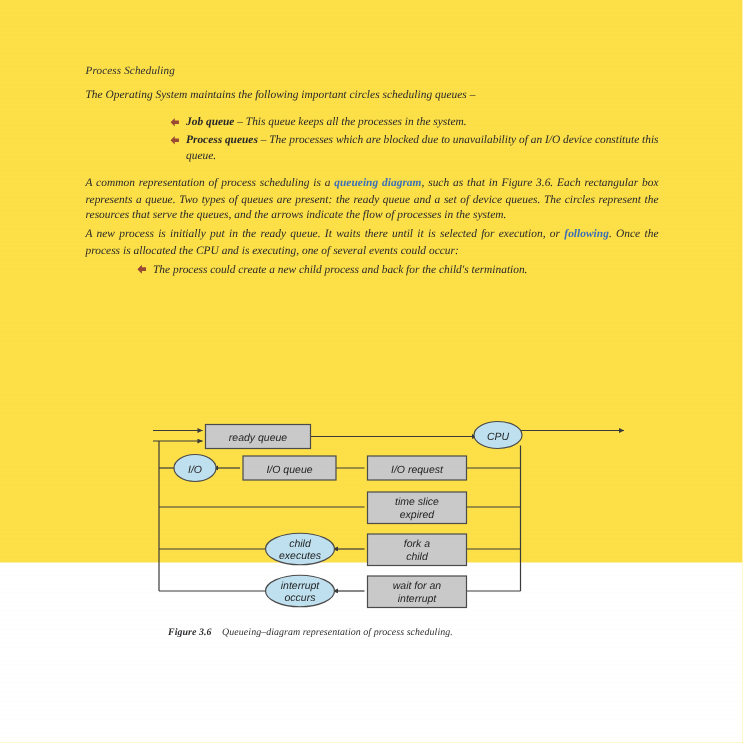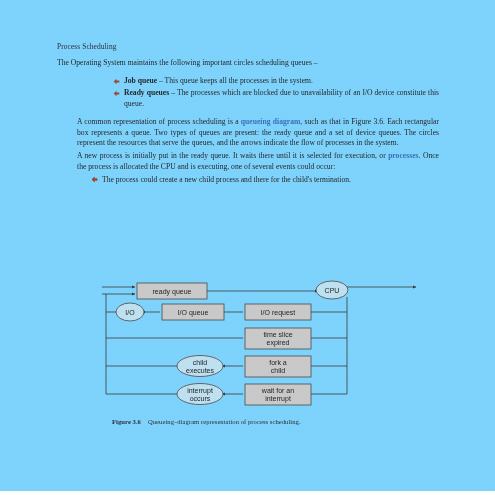--- a/index.html
+++ b/index.html
@@ -12,22 +12,23 @@
     height: 495px;
     overflow: hidden;
     font-family: "Liberation Serif", serif;
     color: #2b2b2b;
     position: relative;
   }
   .page {
     position: absolute;
     left: 0; top: 0;
     width: 495px;
-    height: 491px;
-    background: #7dd3fc;
+    height: 375px;
+    background: #fde047;
+    font-style: italic;
   }
   .content {
     position: absolute;
     left: 57px;
     top: 42px;
     width: 382px;
   }
   .heading {
     font-size: 7.4px;
     line-height: 1.25;
@@ -36,21 +37,21 @@
     letter-spacing: 0.1px;
   }
   p.para {
     font-size: 7.6px;
     line-height: 1.42;
     margin: 0 0 7px 0;
     text-align: justify;
     color: #262629;
     letter-spacing: 0.02px;
   }
-  p.para.tight { margin-bottom: 2px; margin-left: 20px; }
+  p.para.tight { margin-bottom: 2px; }
   .blue {
     color: #3b6fb6;
     font-weight: bold;
   }
   ul.bullets {
     list-style: none;
     margin: 0 0 7px 0;
     padding: 0 0 0 56px;
   }
   ul.bullets.inner {
@@ -126,42 +127,42 @@
           <svg width="7" height="7" viewBox="0 0 10 10">
               <path d="M1 5 L5 1 L5 3.4 L9 3.4 L9 6.6 L5 6.6 L5 9 Z" fill="#9a4a33"></path>
             </svg>
         </span><b>Job queue</b><span> – </span><span>This queue keeps all the processes in the system.</span>
       </li>
       <li>
         <span class="bullet-icon">
           <svg width="7" height="7" viewBox="0 0 10 10">
               <path d="M1 5 L5 1 L5 3.4 L9 3.4 L9 6.6 L5 6.6 L5 9 Z" fill="#9a4a33"></path>
             </svg>
-        </span><b>Ready queues</b><span> – </span><span>The processes which are blocked due to unavailability of an I/O device constitute this queue.</span>
+        </span><b>Process queues</b><span> – </span><span>The processes which are blocked due to unavailability of an I/O device constitute this queue.</span>
       </li>
     </ul>
 
     <p class="para tight"><span>A common representation of process scheduling is a </span><span class="blue">queueing diagram</span><span>, such as that in Figure 3.6. Each rectangular box represents a queue. Two types of queues are present: the ready queue and a set of device queues. The circles represent the resources that serve the queues, and the arrows indicate the flow of processes in the system.</span></p>
 
-    <p class="para tight"><span>A new process is initially put in the ready queue. It waits there until it is selected for execution, or </span><span class="blue">processes</span><span>. Once the process is allocated the CPU and is executing, one of several events could occur:</span></p>
+    <p class="para tight"><span>A new process is initially put in the ready queue. It waits there until it is selected for execution, or </span><span class="blue">following</span><span>. Once the process is allocated the CPU and is executing, one of several events could occur:</span></p>
 
     <ul class="bullets inner">
       <li>
         <span class="bullet-icon">
           <svg width="7" height="7" viewBox="0 0 10 10">
               <path d="M1 5 L5 1 L5 3.4 L9 3.4 L9 6.6 L5 6.6 L5 9 Z" fill="#9a4a33"></path>
             </svg>
         </span>
       </li>
       <li>
         <span class="bullet-icon">
           <svg width="7" height="7" viewBox="0 0 10 10">
               <path d="M1 5 L5 1 L5 3.4 L9 3.4 L9 6.6 L5 6.6 L5 9 Z" fill="#9a4a33"></path>
             </svg>
-        </span><span>The process could create a new child process and there for the child's termination.</span>
+        </span><span>The process could create a new child process and back for the child's termination.</span>
       </li>
     </ul>
 
   </div>
 
   <div class="figure">
     <svg class="fig-svg" width="320" height="140" viewBox="0 0 320 140">
       <defs>
         <marker id="ah" markerWidth="5" markerHeight="5" refX="4.2" refY="2" orient="auto">
           <path d="M0,0 L4.4,2 L0,4 Z" fill="#3a3a3a"></path>

